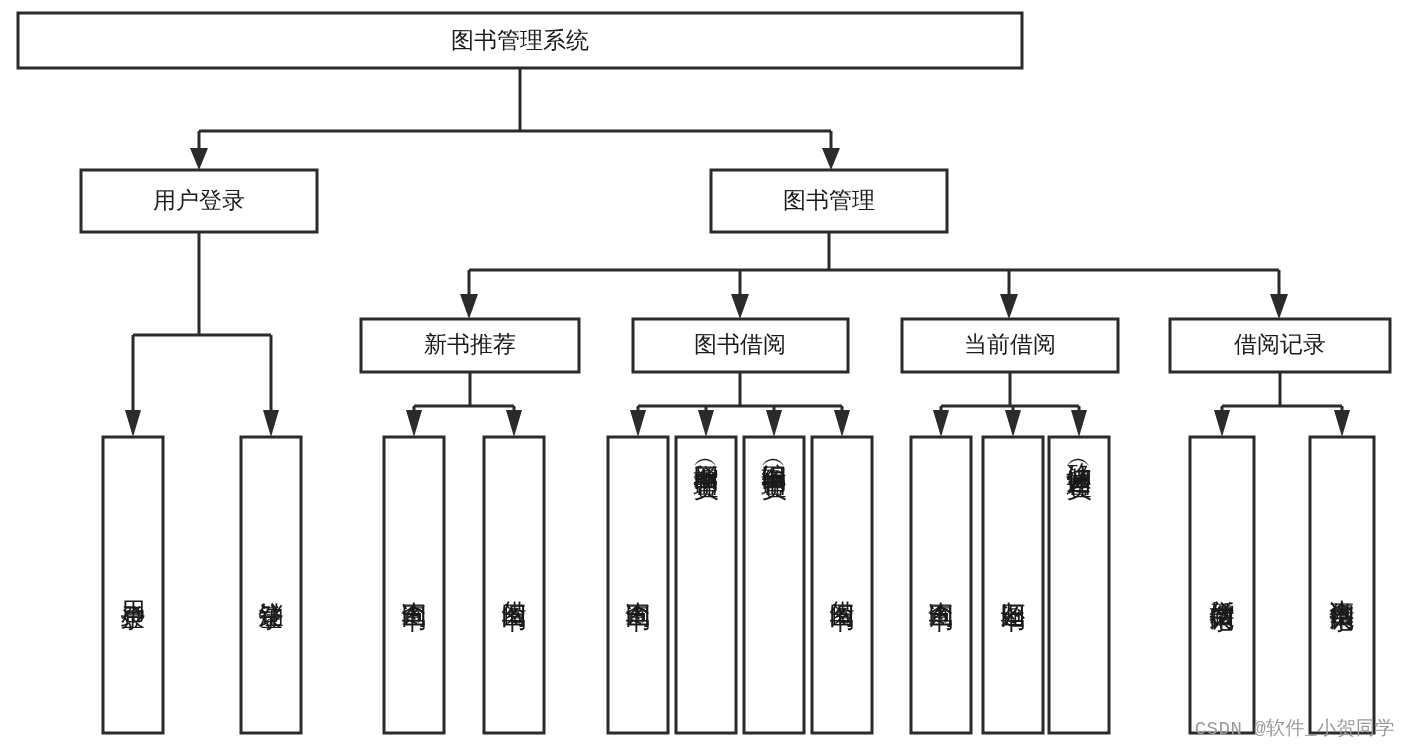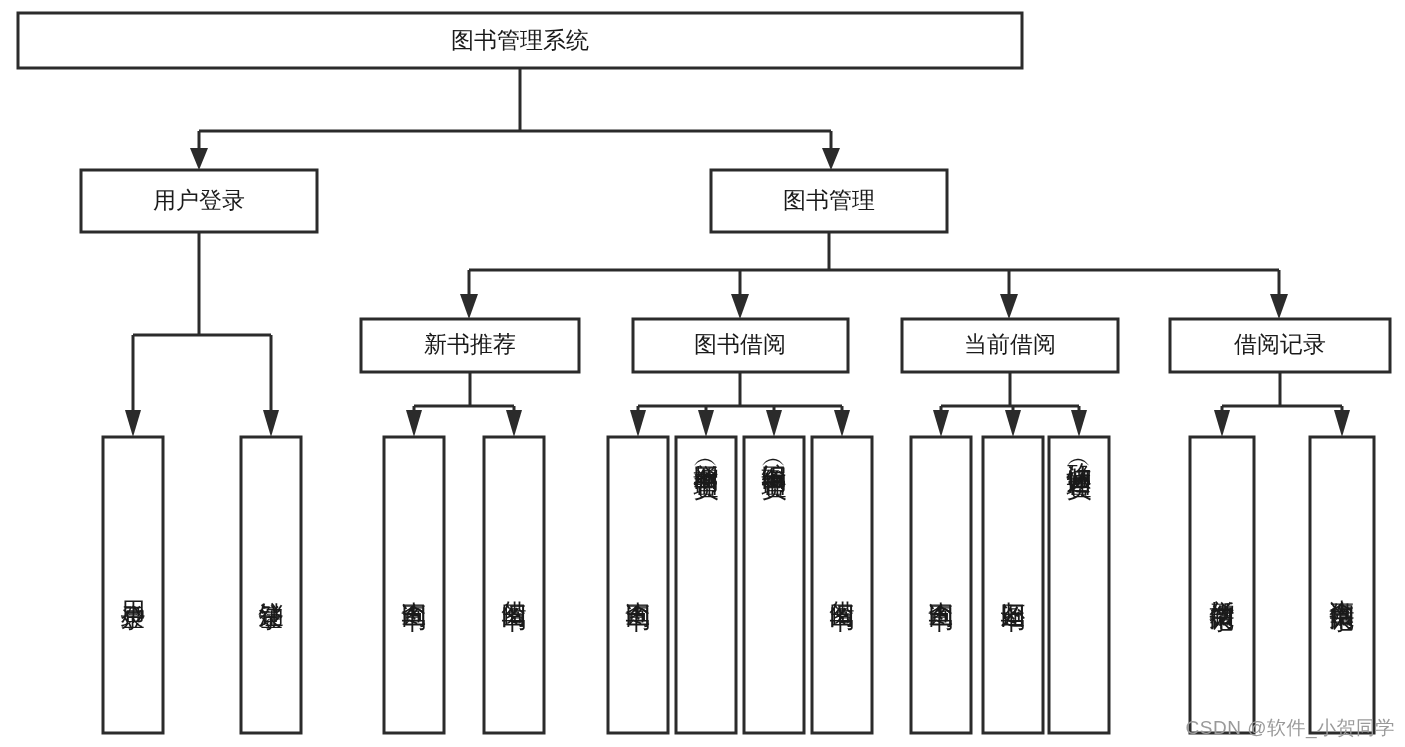--- a/index.html
+++ b/index.html
@@ -63,21 +63,21 @@
     display: flex;
     justify-content: center;
     pointer-events: none;
   }
   .leaf-label-wrap.centered { align-items: center; }
   .leaf-label-wrap.top { align-items: flex-start; }
   .watermark {
     position: absolute;
     right: 10px;
     bottom: 6px;
-    font-family: Liberation Sans, sans-serif;
+    font-family: Liberation Mono, monospace;
     font-size: 19px;
     color: #9a9a9a;
     white-space: nowrap;
     letter-spacing: 0.5px;
   }
 </style>
 </head>
 <body>
 
 <div id="diagram-root">

